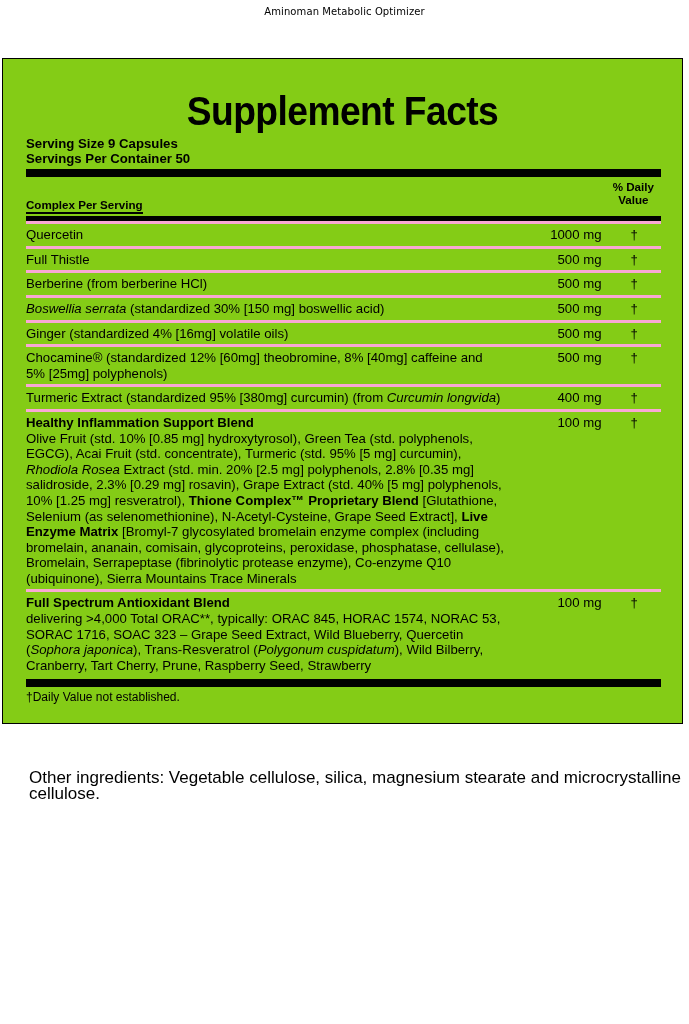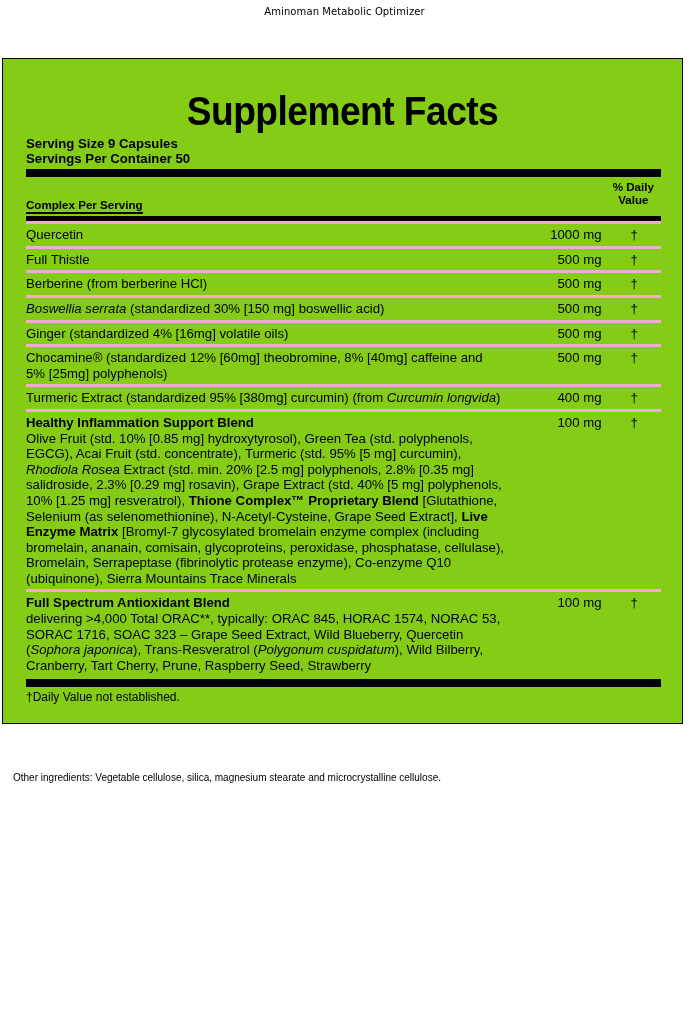--- a/index.html
+++ b/index.html
@@ -115,24 +115,24 @@
   .i { font-style: italic; }
 
   .footnote {
     font-size: 12px;
     line-height: 15.6px;
     padding: 3px 9px 5px 11px;
   }
 
   .other-ing {
     position: absolute;
-    left: 13px;
+    left: 29px;
     top: 770px;
     width: 660px;
-    font-size: 10px;
+    font-size: 17px;
     line-height: 16px;
   }
 </style>
 </head>
 <body>
 
 <div class="page-heading">Aminoman Metabolic Optimizer</div>
 
 <div class="panel">
 

